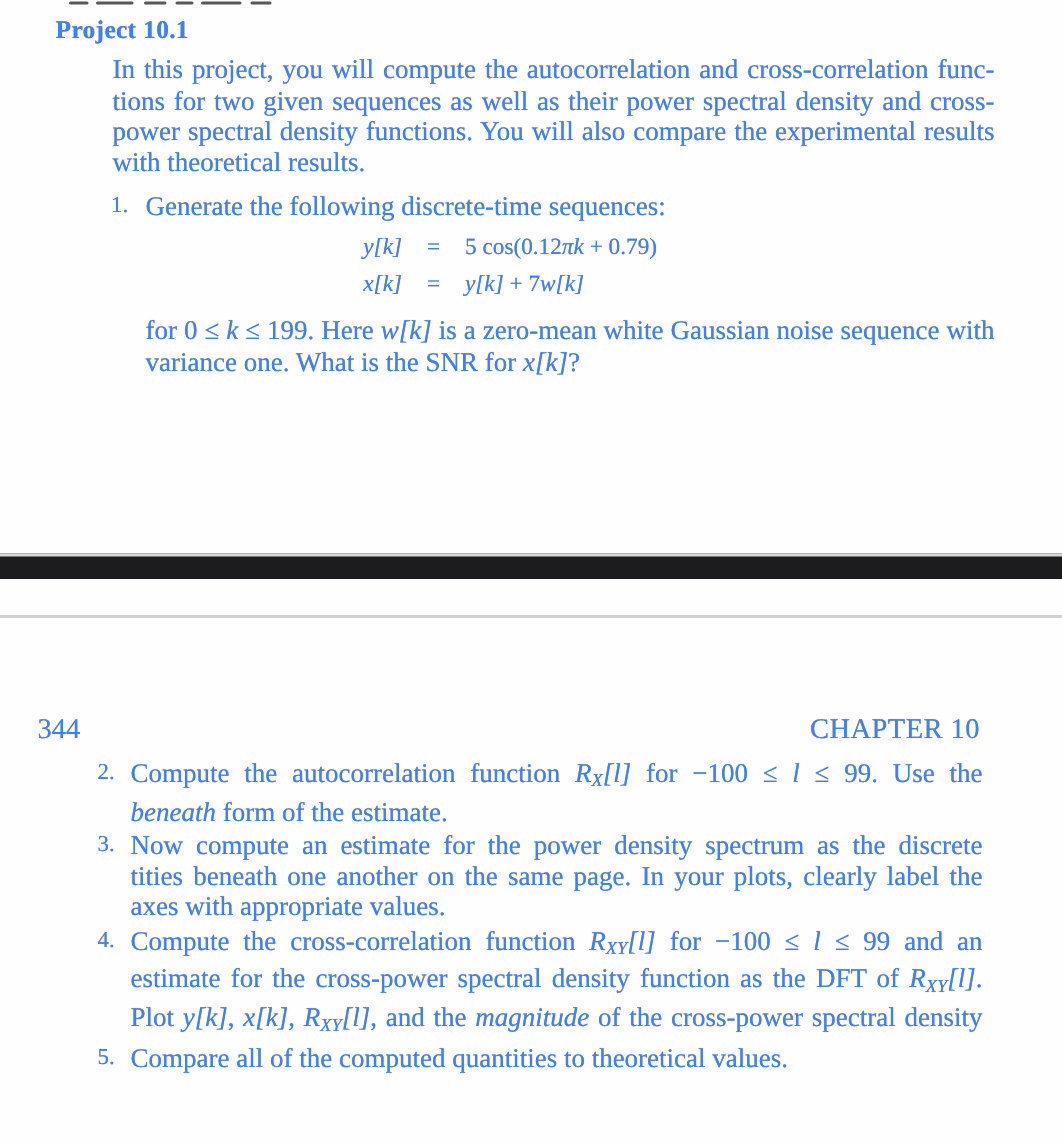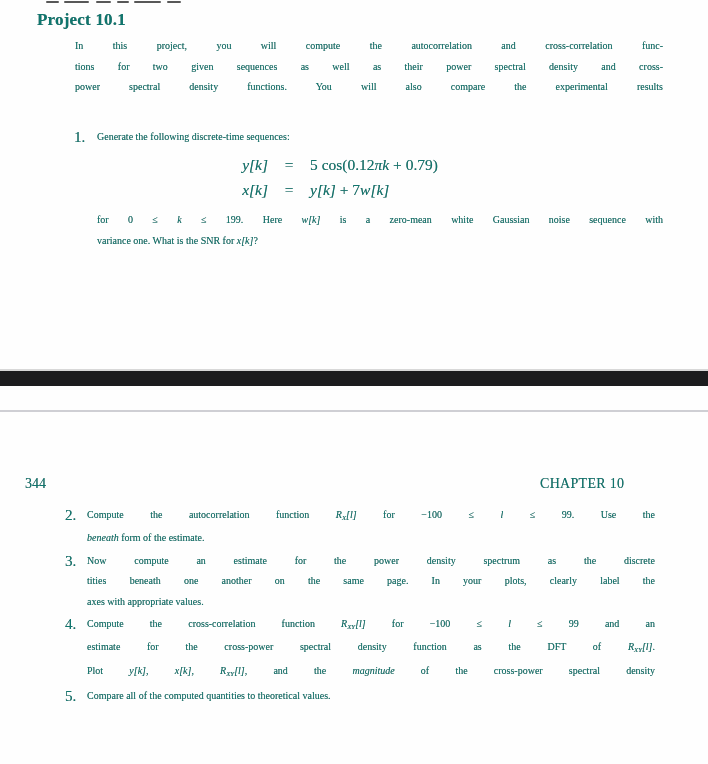--- a/index.html
+++ b/index.html
@@ -1,25 +1,25 @@
 <!DOCTYPE html>
 <html><head>
 <meta charset="utf-8">
 <style>
   html,body{margin:0;padding:0;background:#ffffff;}
   #page{
     position:relative;
     width:708px;height:764px;
     background:#fefefe;
     font-family:"Liberation Serif","DejaVu Serif",serif;
-    color:#0f766e;
+    color:#3b82f6;
     overflow:hidden;
     text-shadow:0 0 0.5px rgba(40,40,40,.55);
   }
-  .line{line-height:20.5px;font-size:10px;}
+  .line{line-height:20.5px;font-size:18px;}
   .j{text-align:justify;text-align-last:justify;}
   .seg-i{font-style:italic;}
   .seg-sub{font-style:italic;font-size:0.68em;vertical-align:-0.25em;}
 
   
   #top-sliver{position:absolute;top:0;left:0;width:708px;height:4px;}
   #top-sliver i{position:absolute;top:1px;height:2px;background:#3b3b3b;opacity:.85;border-radius:1px;}
 
   #heading{
     position:absolute;left:37px;top:10px;
@@ -43,21 +43,21 @@
 
   #page-break-bar{
     position:absolute;left:0;top:369px;width:708px;height:17px;
     background:#1c1c1e;border-top:2px solid #d8d8d8;box-sizing:border-box;
   }
   #page-separator{
     position:absolute;left:0;top:410px;width:708px;height:2px;
     background:#cfcfd4;
   }
 
-  #page-header{position:absolute;left:0;top:476px;width:708px;height:18px;font-size:14px;}
+  #page-header{position:absolute;left:0;top:476px;width:708px;height:18px;font-size:19px;}
   #page-number{position:absolute;left:25px;top:0;}
   #chapter-header{position:absolute;left:540px;top:0;letter-spacing:.3px;}
 
   #steps{position:absolute;left:65px;top:505px;width:590px;}
   .bitem{position:relative;padding-left:22px;margin-bottom:2px;}
 </style>
 </head>
 <body>
 
 <div id="page">
@@ -70,20 +70,21 @@
     <i style="left:134px;width:27px"></i>
     <i style="left:167px;width:14px"></i>
   </div>
 
   <div id="heading">Project 10.1</div>
 
   <div id="intro">
     <div class="line j">In this project, you will compute the autocorrelation and cross-correlation func-</div>
     <div class="line j">tions for two given sequences as well as their power spectral density and cross-</div>
     <div class="line j">power spectral density functions. You will also compare the experimental results</div>
+    <div class="line">with theoretical results.</div>
   </div>
 
   <div id="item1" class="numwrap">
     <span class="num">1.</span>
     <div class="line">Generate the following discrete-time sequences:</div>
   </div>
 
   <div id="equations">
     <span class="eq-lhs"><span class="seg-i">y[k]</span></span>
     <span class="eq-rel">=</span>

